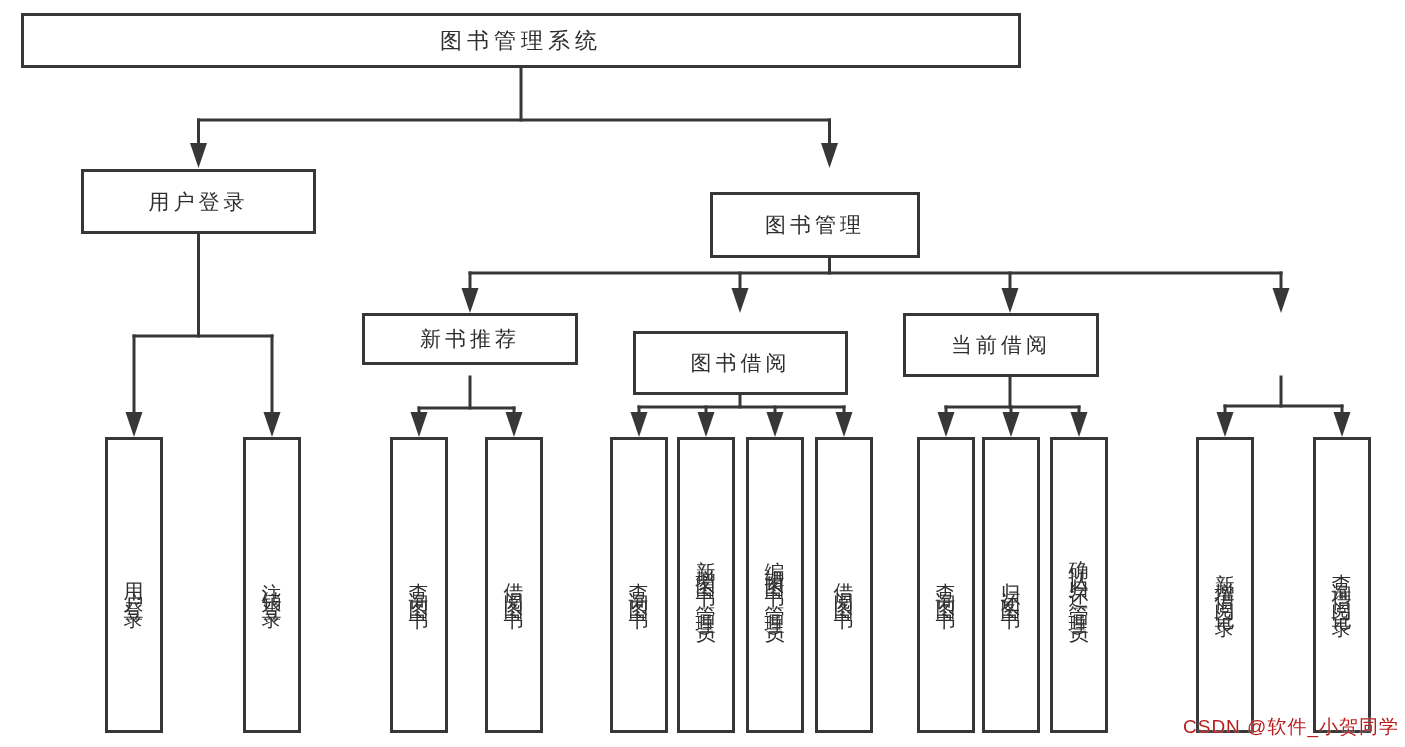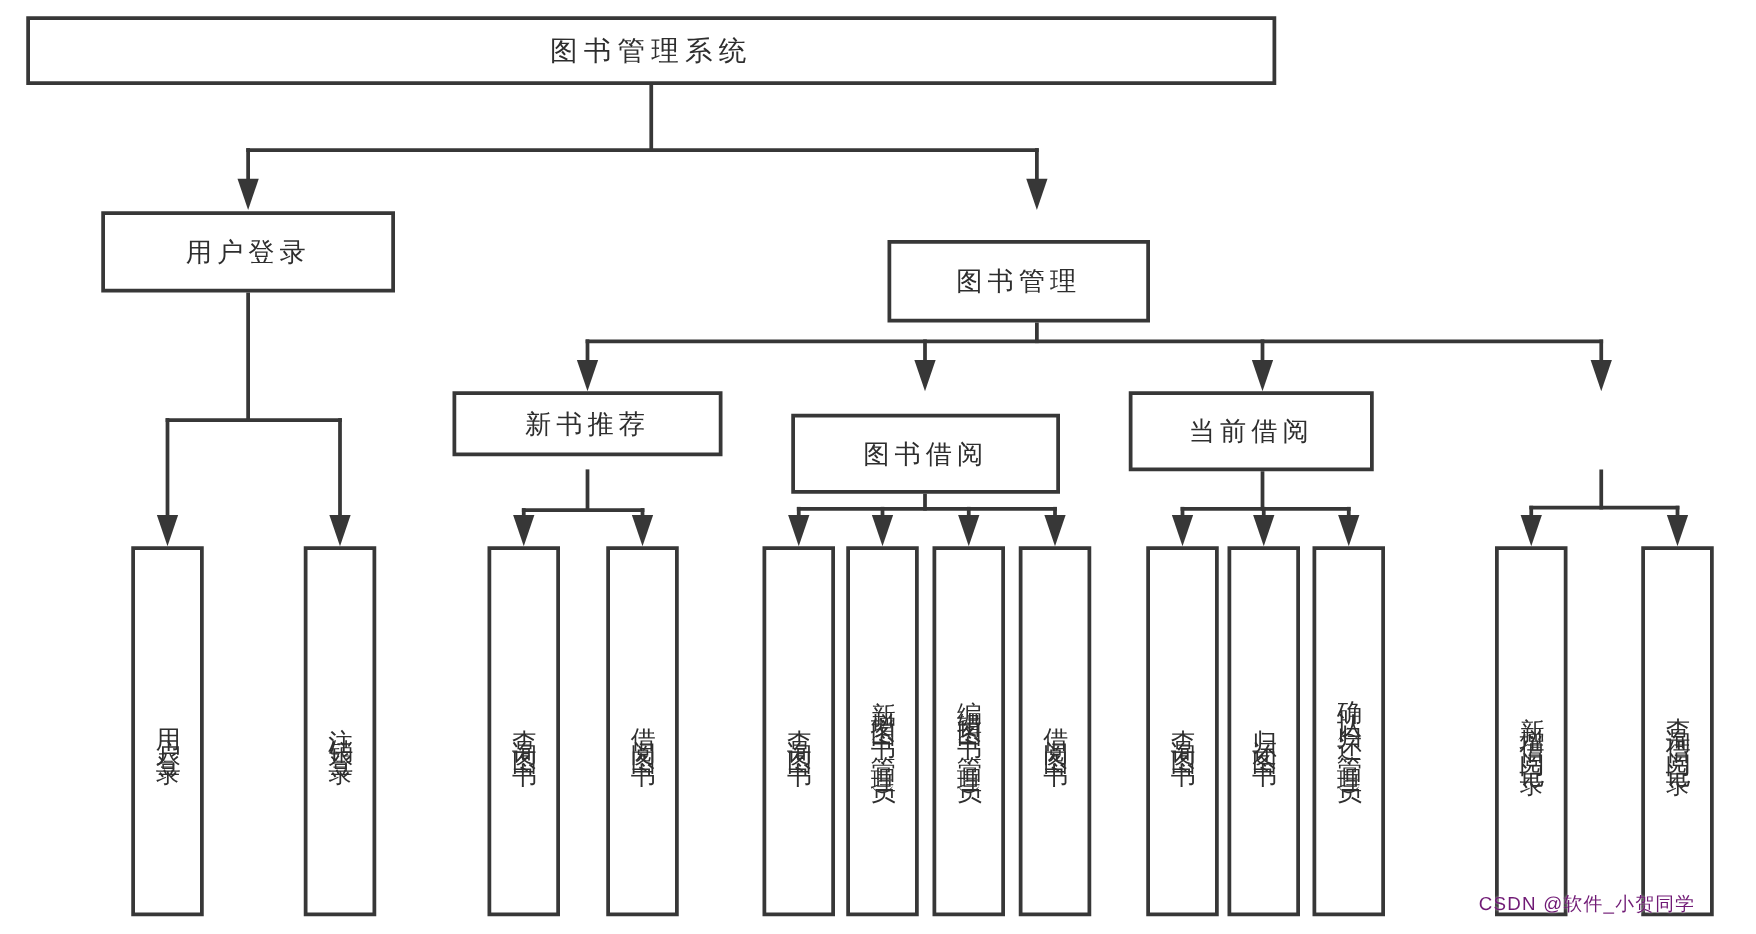--- a/index.html
+++ b/index.html
@@ -35,23 +35,23 @@
     font-size:20px;
     letter-spacing:9px;
     line-height:1;
     color:#2e2e2e;
     max-height:286px;
   }
   .watermark {
     position:absolute;
     left:1183px;
     top:714px;
-    font-size:15px;
+    font-size:19px;
     letter-spacing:1px;
-    color:#701a75;
+    color:#b91c1c;
     white-space:nowrap;
     z-index:5;
     text-shadow:0 0 2px rgba(255,255,255,0.8);
   }
 </style>
 </head>
 <body>
 
 <div class="canvas">
 

